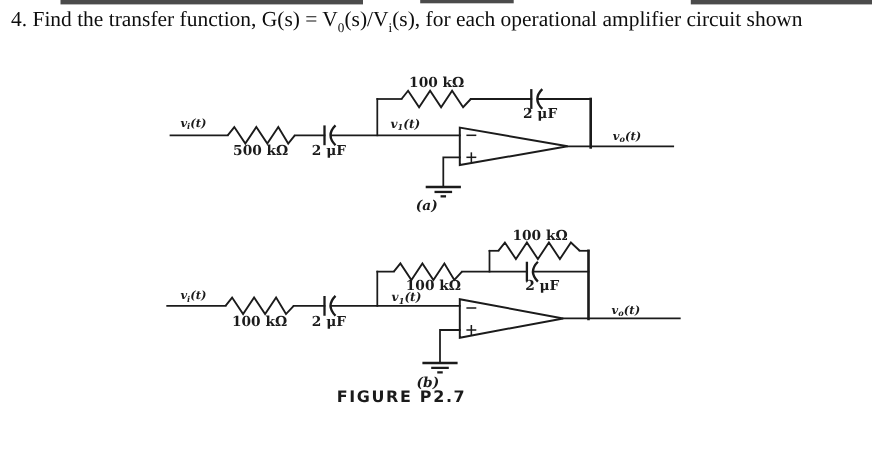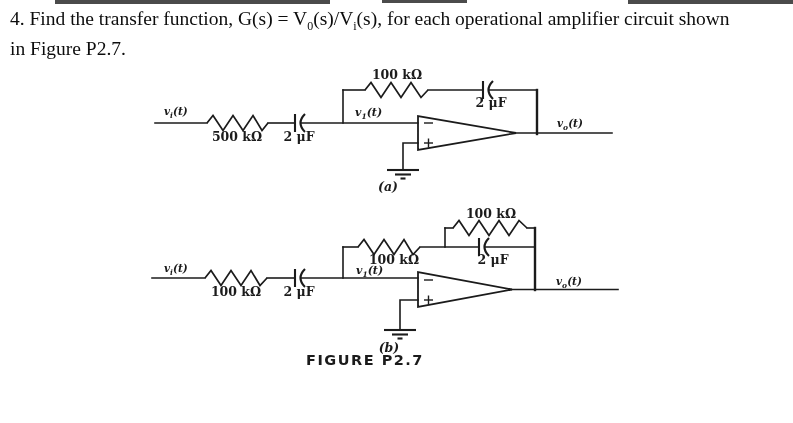--- a/index.html
+++ b/index.html
@@ -32,21 +32,20 @@
 <body>
 
 <div class="page">
 
   <div class="scan-artifact" style="left:55px;width:275px;"></div>
   <div class="scan-artifact" style="left:382px;width:85px;height:3px;"></div>
   <div class="scan-artifact" style="left:628px;width:165px;"></div>
 
   <div class="problem">
     <span>4. Find the transfer function, G(s) = V</span><sub>0</sub><span>(s)/V</span><sub>i</sub><span>(s), for each operational amplifier circuit shown</span><br>
-    <span>in Figure P2.7.</span>
   </div>
 
   <svg class="figure-svg" width="793" height="423" viewBox="0 0 793 423">
 
     <g>
 
       <line class="wire" x1="155" y1="123" x2="207" y2="123"></line>
       <polyline class="res" points="207,123 213,115.5 223,130.5 233,115.5 243,130.5 253,115.5 262,130.5 268,123"></polyline>
       <line class="wire" x1="268" y1="123" x2="295" y2="123"></line>
       <g>

